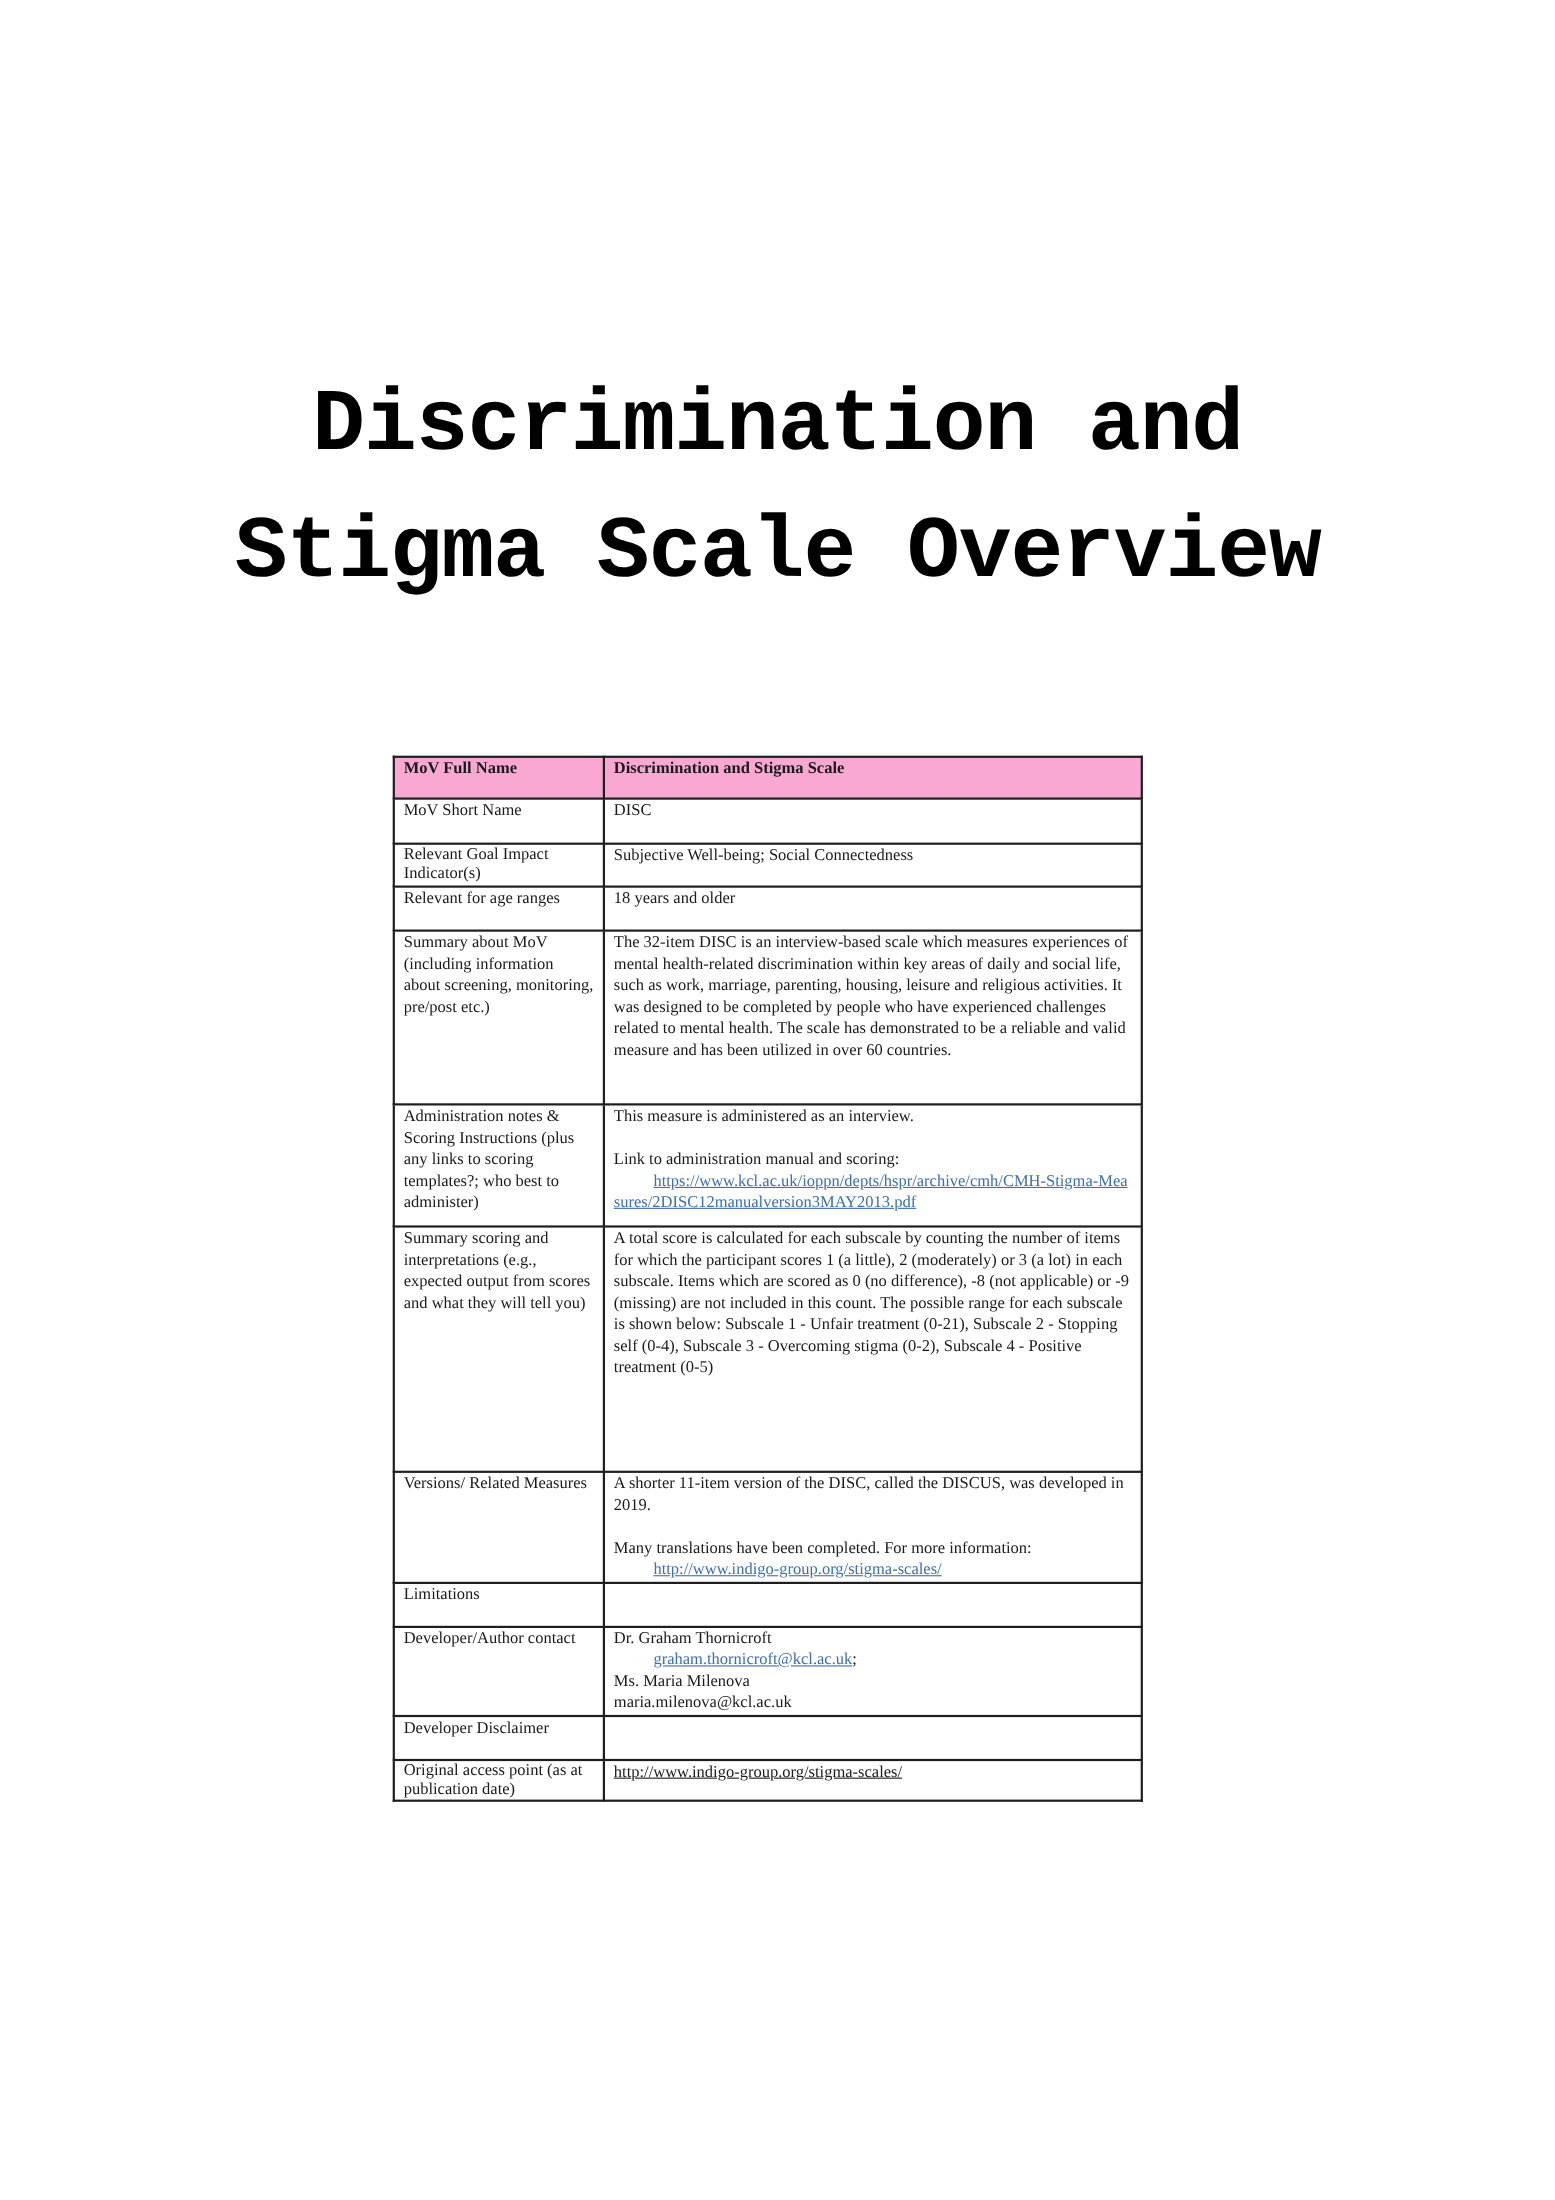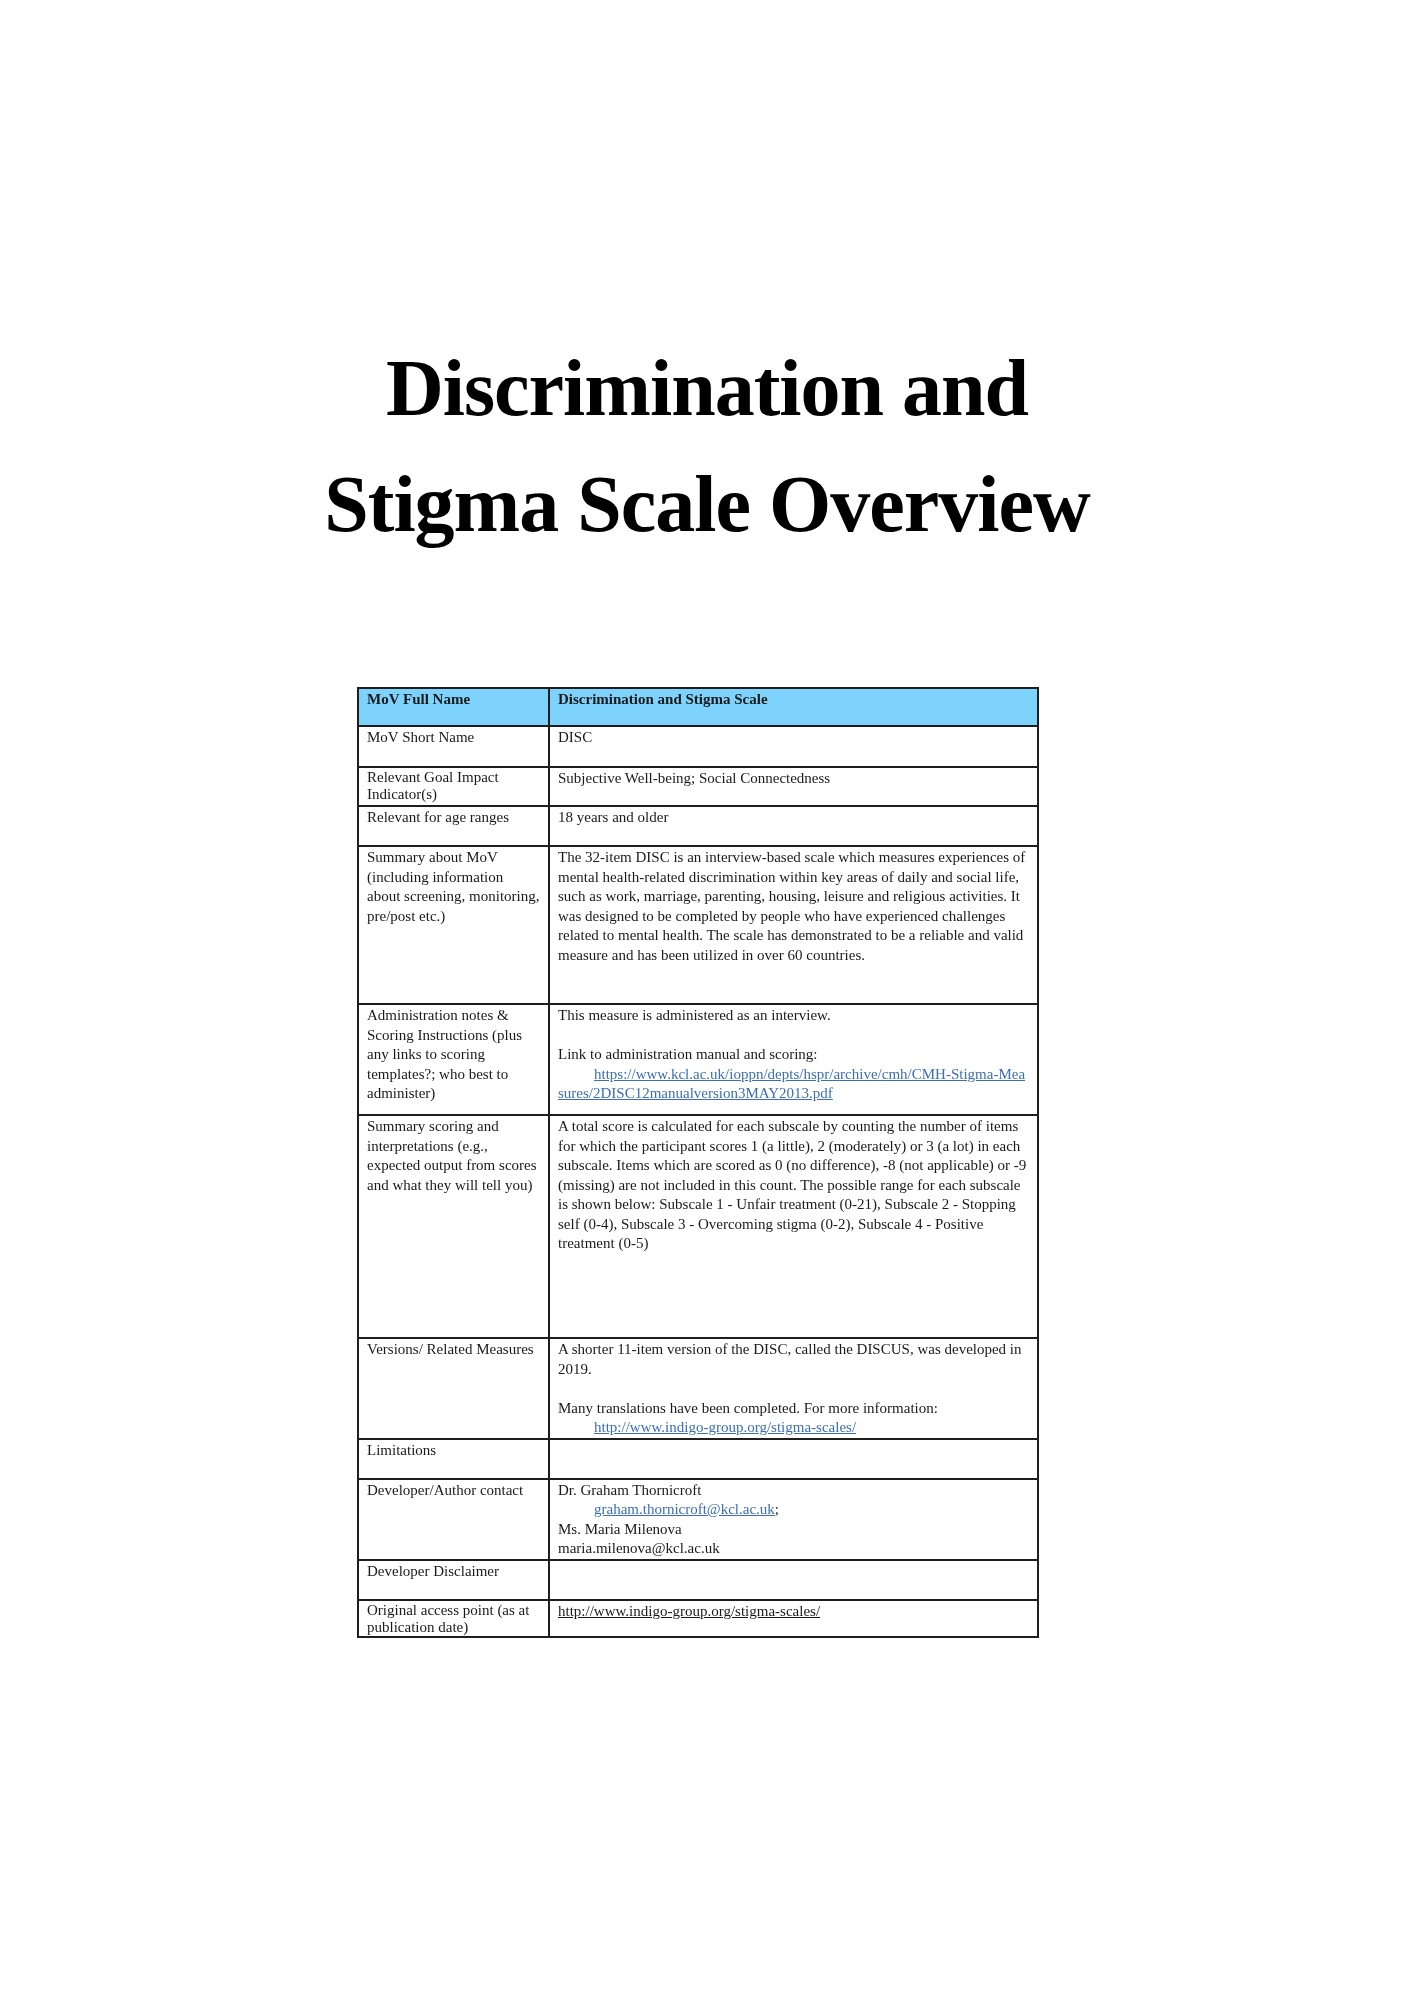--- a/index.html
+++ b/index.html
@@ -1,33 +1,33 @@
 <!DOCTYPE html>
 <html><head>
 <meta charset="utf-8">
 <style>
   html, body { margin: 0; padding: 0; background: #ffffff; }
   body { width: 1414px; height: 2000px; position: relative; overflow: hidden; }
   .title {
     position: absolute; left: 0; top: 276px; width: 1414px;
     text-align: center;
-    font-family: Liberation Serif, serif; font-weight: bold;
+    font-family: Liberation Mono, monospace; font-weight: bold;
     font-size: 80px; line-height: 116px; color: #000; letter-spacing: -1px;
   }
   .title span { display: block; }
   table.mov {
     position: absolute; left: 357px; top: 687px; width: 682px;
     border-collapse: collapse;
     font-family: "Liberation Serif", serif; font-size: 15px; line-height: 19.5px; color: #1a1a1a;
   }
   table.mov td {
     border: 2px solid #1e1e1e; vertical-align: top; padding: 1px 8px 0 8px;
   }
   table.mov td.k { width: 173px; }
-  table.mov tr.hdr td { background: #7dd3fc; font-weight: bold; }
+  table.mov tr.hdr td { background: #f9a8d4; font-weight: bold; }
   .gap { display: block; height: 19.5px; }
   .link { color: #3b6fb6; text-decoration: underline; margin-left: 36px; }
   .link-black { color: #1a1a1a; text-decoration: underline; }
   .line { display: block; }
 </style>
 </head>
 <body>
 
 <h1 class="title">
   <span>Discrimination and</span>

